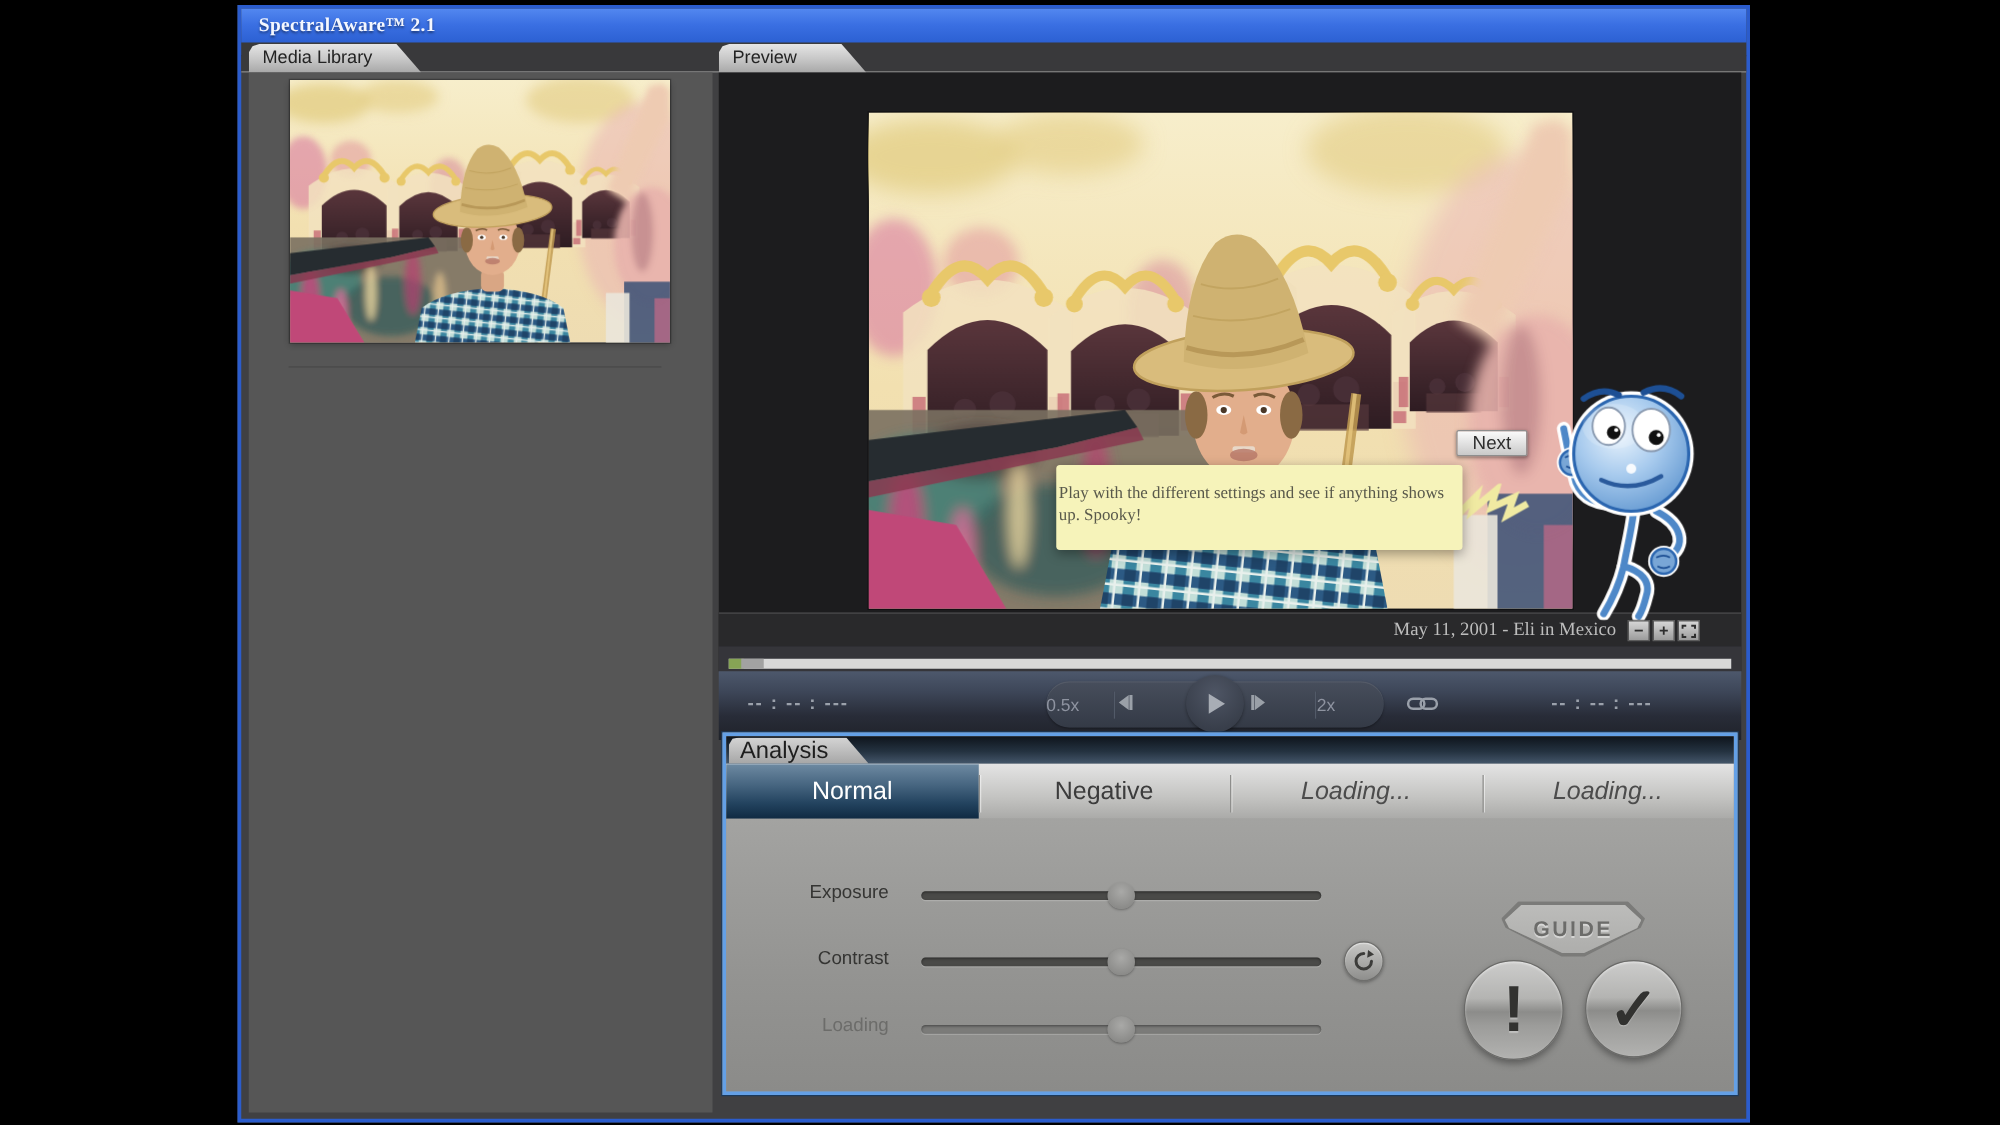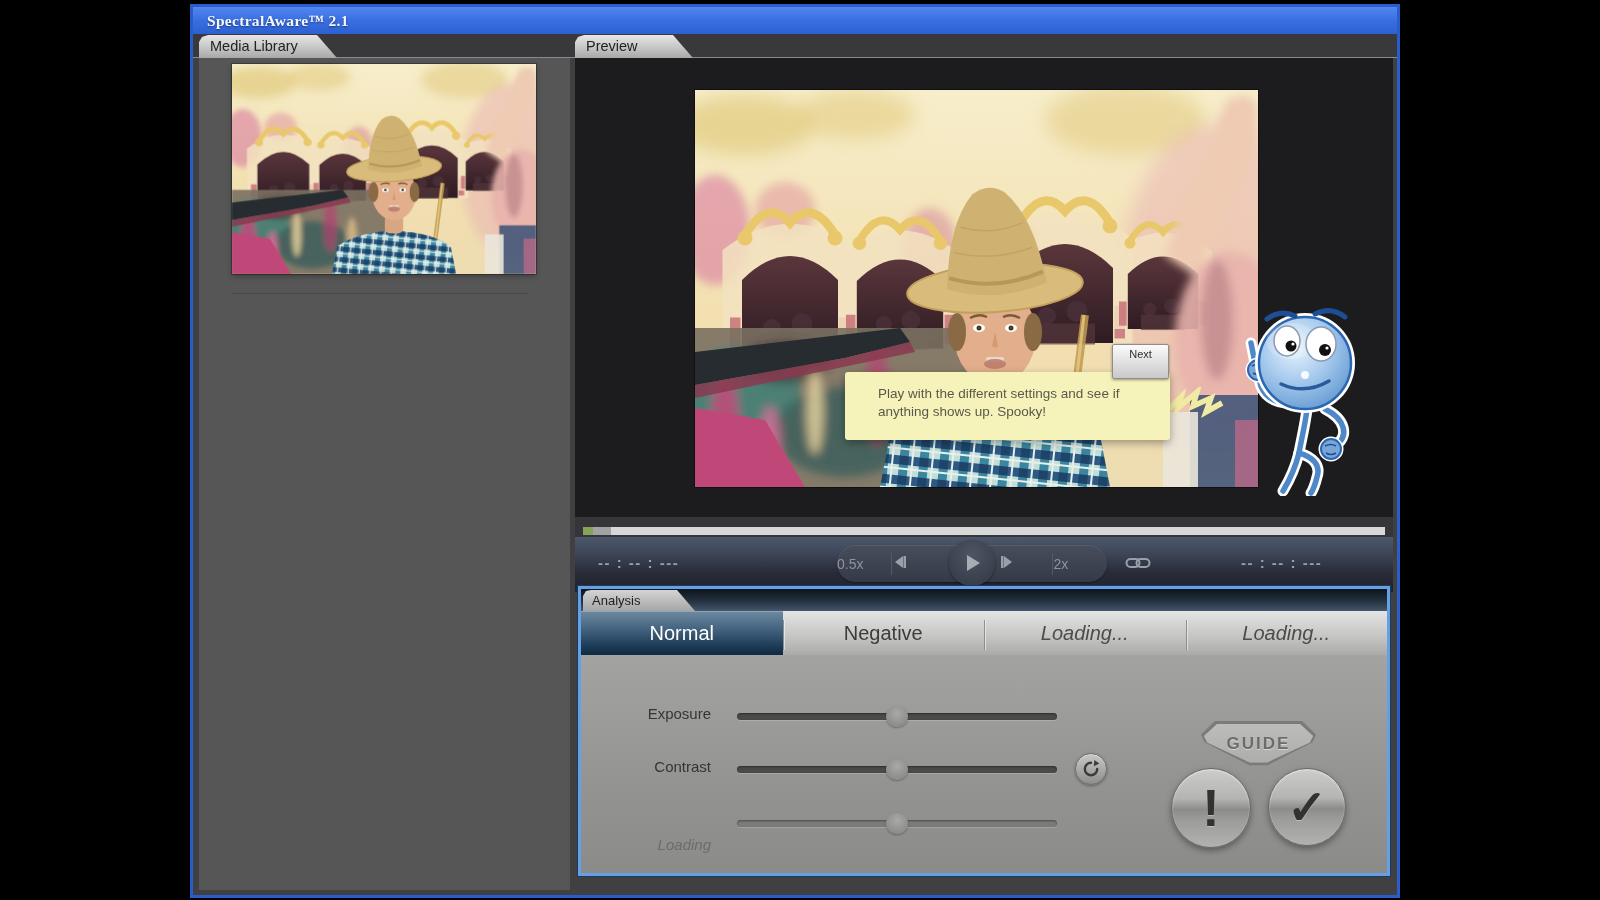--- a/index.html
+++ b/index.html
@@ -49,24 +49,24 @@
               background:linear-gradient(180deg,#d6d6d6,#9c9c9c); border:1px solid #5c5c5c;
               display:flex; align-items:center; justify-content:center; }
   .preview-footer { position:absolute; left:0; top:459px; width:818px; height:20px; background:#35353a; }
   .scrubber { position:absolute; left:8px; top:10px; width:802px; height:8px; background:#d8d8d8; }
   .scrub-progress { position:absolute; left:0; top:0; height:8px; background:#86a455; }
   .scrub-handle { position:absolute; left:10px; top:0; width:18px; height:8px; background:#a2a2a2; }
 
   
   .tooltip { position:absolute; left:652px; top:365px; width:325px; height:68px;
              background:#f6f3ba; border-radius:3px; box-shadow:0 3px 9px rgba(0,0,0,.35);
-             padding:13px 33px; font-size:13.5px; line-height:1.35; color:#59594b; z-index:6; }
-  .next-btn { position:absolute; left:919px; top:337px; width:57px; height:35px;
+             padding:13px 2px; font-size:13.5px; line-height:1.35; color:#59594b; z-index:6;font-family:Liberation Serif, serif; }
+  .next-btn { position:absolute; left:972px; top:337px; width:57px; height:21px;
               background:linear-gradient(180deg,#fbfbfb,#c9c9c9); border:1px solid #8e8e8e;
-              border-radius:2px; font-size:11px; color:#2f2f2f; text-align:center; line-height:19px;
+              border-radius:2px; font-size:15px; color:#2f2f2f; text-align:center; line-height:19px;
               box-shadow:0 1px 3px rgba(0,0,0,.4); z-index:7; }
   .zigzag { position:absolute; left:972px; top:380px; width:60px; height:42px; z-index:5; }
   .mascot { position:absolute; left:1028px; top:284px; width:150px; height:205px; z-index:8; }
 
   
   .playbar { position:absolute; left:382px; top:530px; width:818px; height:55px;
              background:linear-gradient(180deg,#4d586c 0%,#3d4658 30%,#282c38 65%,#1f2229 100%); }
   .timecode { position:absolute; top:17px; font-size:15px; font-weight:bold; color:#9ba1ab;
               letter-spacing:1.5px; white-space:nowrap; }
   .tc-left  { left:23px; }
@@ -83,38 +83,38 @@
               display:flex; align-items:center; justify-content:center; }
 
   
   .analysis { position:absolute; left:385px; top:579px; width:812px; height:290px;
               border:3px solid #64a0e6; background:#969694; box-shadow:0 0 0 1px #1c3a5c; }
   .an-header { position:absolute; left:0; top:0; width:806px; height:22px;
                background:linear-gradient(180deg,#0e141c 0%,#243240 55%,#44566a 100%); }
   .an-tab { position:absolute; left:2px; top:1px; width:112px; height:21px;
             background:linear-gradient(180deg,#d4d4d4,#a6a6a6);
             clip-path:polygon(0 100%, 0 6px, 3px 1px, 8px 0, calc(100% - 18px) 0, 100% 100%);
-            font-size:13px; color:#1e1e1e; line-height:21px; padding-left:9px; }
+            font-size:19px; color:#1e1e1e; line-height:21px; padding-left:9px; }
   .an-tabbar { position:absolute; left:0; top:22px; width:806px; height:44px; display:flex;
                background:linear-gradient(180deg,#e4e4e4 0%,#c4c4c2 60%,#aaaaa8 100%); }
   .an-tabbar .atab { flex:1; display:flex; align-items:center; justify-content:center;
                font-size:20px; color:#3c3c3c; position:relative; }
   .an-tabbar .atab + .atab::before { content:""; position:absolute; left:0; top:9px; bottom:5px;
                width:1px; background:#8e8e8c; box-shadow:1px 0 0 rgba(255,255,255,.5); }
   .atab.loading { font-style:italic; color:#4c4c4c;text-align:center; }
   .atab.selected { background:linear-gradient(180deg,#6e8aa2 0%,#45647f 40%,#23435f 72%,#0f2a42 100%);
                    color:#fff; box-shadow:inset 0 1px 0 rgba(255,255,255,.25); }
   .atab.selected::before { display:none; }
 
   .an-body { position:absolute; left:0; top:66px; width:806px; height:218px;
              background:linear-gradient(180deg,#a3a3a1 0%,#939391 60%,#8b8b89 100%); }
   .srow { position:absolute; left:0; height:28px; }
   .srow .slabel { position:absolute; left:0; top:2px; width:130px; text-align:right;
                   font-size:15px; color:#353533; }
-  .srow.loading .slabel { font-style:italic; color:#6c6c6a;margin-top:24px; }
+  .srow.loading .slabel { color:#6c6c6a; }
   .srow .strack { position:absolute; left:156px; top:10px; width:320px; height:7px;
                   background:#4a4a48; border-radius:3.5px; box-shadow:inset 0 1px 2px rgba(0,0,0,.4), 0 1px 0 rgba(255,255,255,.18); }
   .srow.loading .strack { background:#7b7b79; }
   .srow .thumb-dot { position:absolute; top:-7px; width:22px; height:21px; border-radius:50%;
                   background:radial-gradient(circle at 50% 35%, #a9a9a7, #8b8b89 75%);
                   box-shadow:0 1px 2px rgba(0,0,0,.3); }
   .row-exposure { top:48px; } .row-contrast { top:101px; } .row-loading { top:155px; }
 
   .reset-btn { position:absolute; left:494px; top:98px; width:32px; height:32px; border-radius:50%;
                background:linear-gradient(180deg,#c8c8c6,#8e8e8c); border:1px solid #6e6e6c;
@@ -373,20 +373,36 @@
     <ellipse cx="300" cy="208" rx="62" ry="12" fill="#b08858" opacity=".5"></ellipse>
     <g transform="rotate(-4 300 198)">
       <ellipse cx="300" cy="198" rx="88" ry="24" fill="#d9bc7c" stroke="#c0a05c" stroke-width="2"></ellipse>
       <path d="M 252 196 Q 258 130 284 103 Q 300 92 316 103 Q 344 130 352 196 Q 300 214 252 196 Z" fill="#cfb271"></path>
       <path d="M 255 185 Q 300 202 349 185" stroke="#b89858" stroke-width="4" fill="none"></path>
       <path d="M 262 160 Q 300 172 340 160 M 270 135 Q 300 146 332 135" stroke="#c2a460" stroke-width="1.5" fill="none"></path>
     </g>
     <rect x="540" y="330" width="23" height="67" fill="#d86a88" opacity=".6"></rect>
   </svg>
 </div>
+    <div class="caption-bar">
+      <span class="caption">May 11, 2001 - Eli in Mexico</span>
+      <div class="caption-buttons">
+        <div class="mini-btn">
+            <span>−</span>
+          </div>
+        <div class="mini-btn">
+            <span>+</span>
+          </div>
+        <div class="mini-btn">
+          <svg width="12" height="12" viewBox="0 0 12 12">
+              <path d="M1 4 V1.5 H4 M8 1.5 H11 V4 M11 8 V10.5 H8 M4 10.5 H1 V8" stroke="#2e2e2e" stroke-width="1.6" fill="none"></path>
+            </svg>
+        </div>
+      </div>
+    </div>
     <div class="preview-footer">
       <div class="scrubber">
         <div class="scrub-progress" style="width: 1.5%;"></div>
         <div class="scrub-handle"></div>
       </div>
     </div>
   </div>
 
   <div class="next-btn">Next</div>
   <div class="tooltip">

